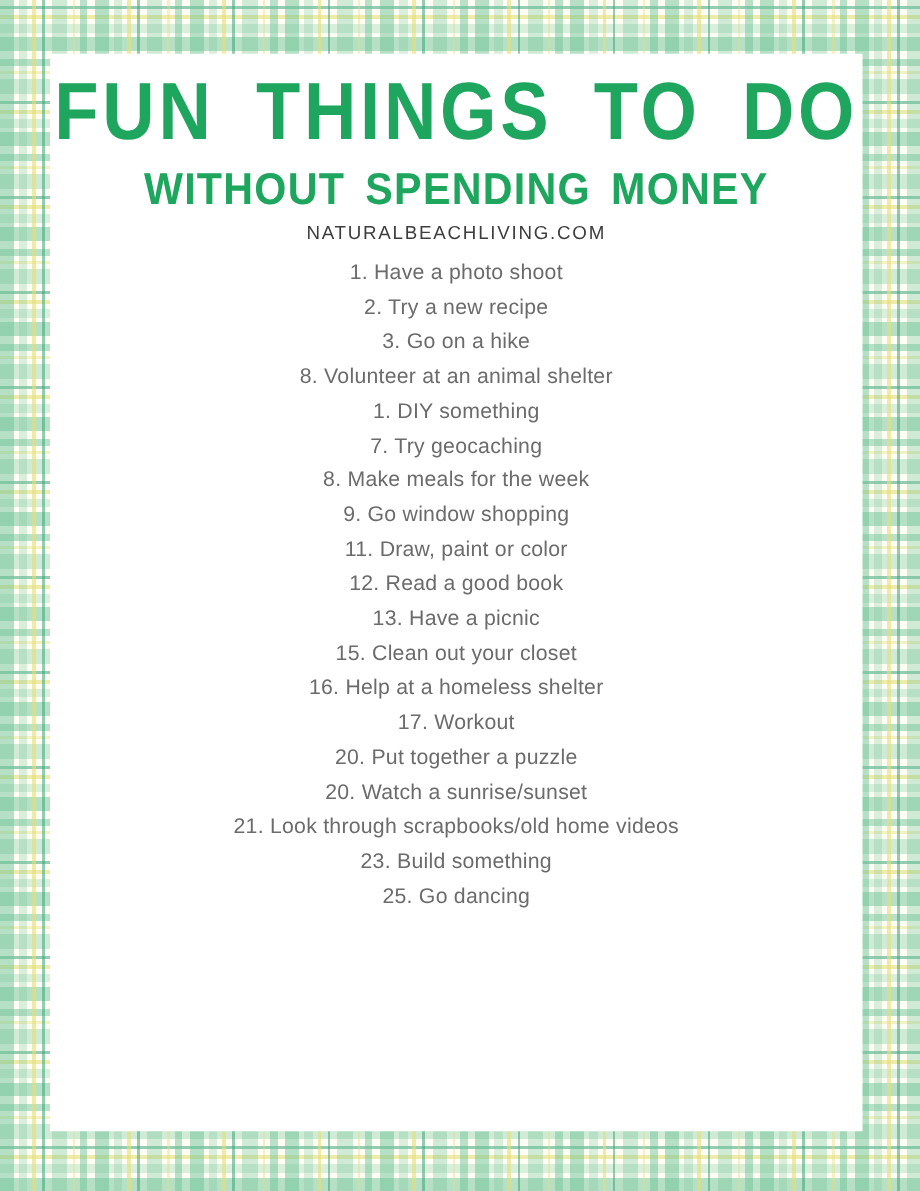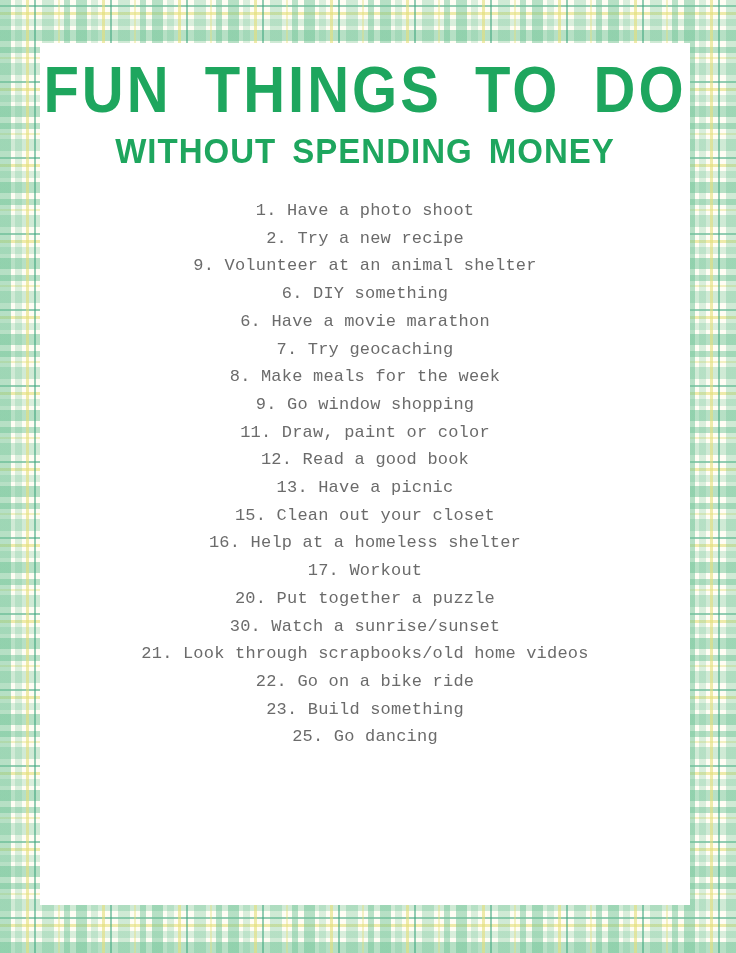--- a/index.html
+++ b/index.html
@@ -80,54 +80,53 @@
   }
   .url {
     margin-top: 9px;
     font-size: 15px;
     line-height: 18px;
     letter-spacing: 1.4px;
     font-weight: 400;
     color: #3d3d3d;
   }
   .list {
-    margin-top: 28px;
-    font-family: Liberation Mono, monospace;
+    margin-top: 8px;
   }
   .li {
     font-size: 17px;
     line-height: 27.7px;
     letter-spacing: 0.2px;
     color: #6b6b6b;
     white-space: nowrap;
   }
 </style>
 </head>
 <body>
 
 <div class="poster">
   <div class="panel">
     <h1 class="title">FUN THINGS TO DO</h1>
     <h2 class="subtitle">WITHOUT SPENDING MONEY</h2>
+    <div class="url">NATURALBEACHLIVING.COM</div>
     <div class="list">
       <div class="li">1. Have a photo shoot</div>
       <div class="li">2. Try a new recipe</div>
-      <div class="li">9. Volunteer at an animal shelter</div>
-      <div class="li">6. DIY something</div>
-      <div class="li">6. Have a movie marathon</div>
+      <div class="li">3. Go on a hike</div>
+      <div class="li">8. Volunteer at an animal shelter</div>
+      <div class="li">1. DIY something</div>
       <div class="li">7. Try geocaching</div>
       <div class="li">8. Make meals for the week</div>
       <div class="li">9. Go window shopping</div>
       <div class="li">11. Draw, paint or color</div>
       <div class="li">12. Read a good book</div>
       <div class="li">13. Have a picnic</div>
       <div class="li">15. Clean out your closet</div>
       <div class="li">16. Help at a homeless shelter</div>
       <div class="li">17. Workout</div>
       <div class="li">20. Put together a puzzle</div>
-      <div class="li">30. Watch a sunrise/sunset</div>
+      <div class="li">20. Watch a sunrise/sunset</div>
       <div class="li">21. Look through scrapbooks/old home videos</div>
-      <div class="li">22. Go on a bike ride</div>
       <div class="li">23. Build something</div>
       <div class="li">25. Go dancing</div>
     </div>
   </div>
 </div>
 
 </body></html>

